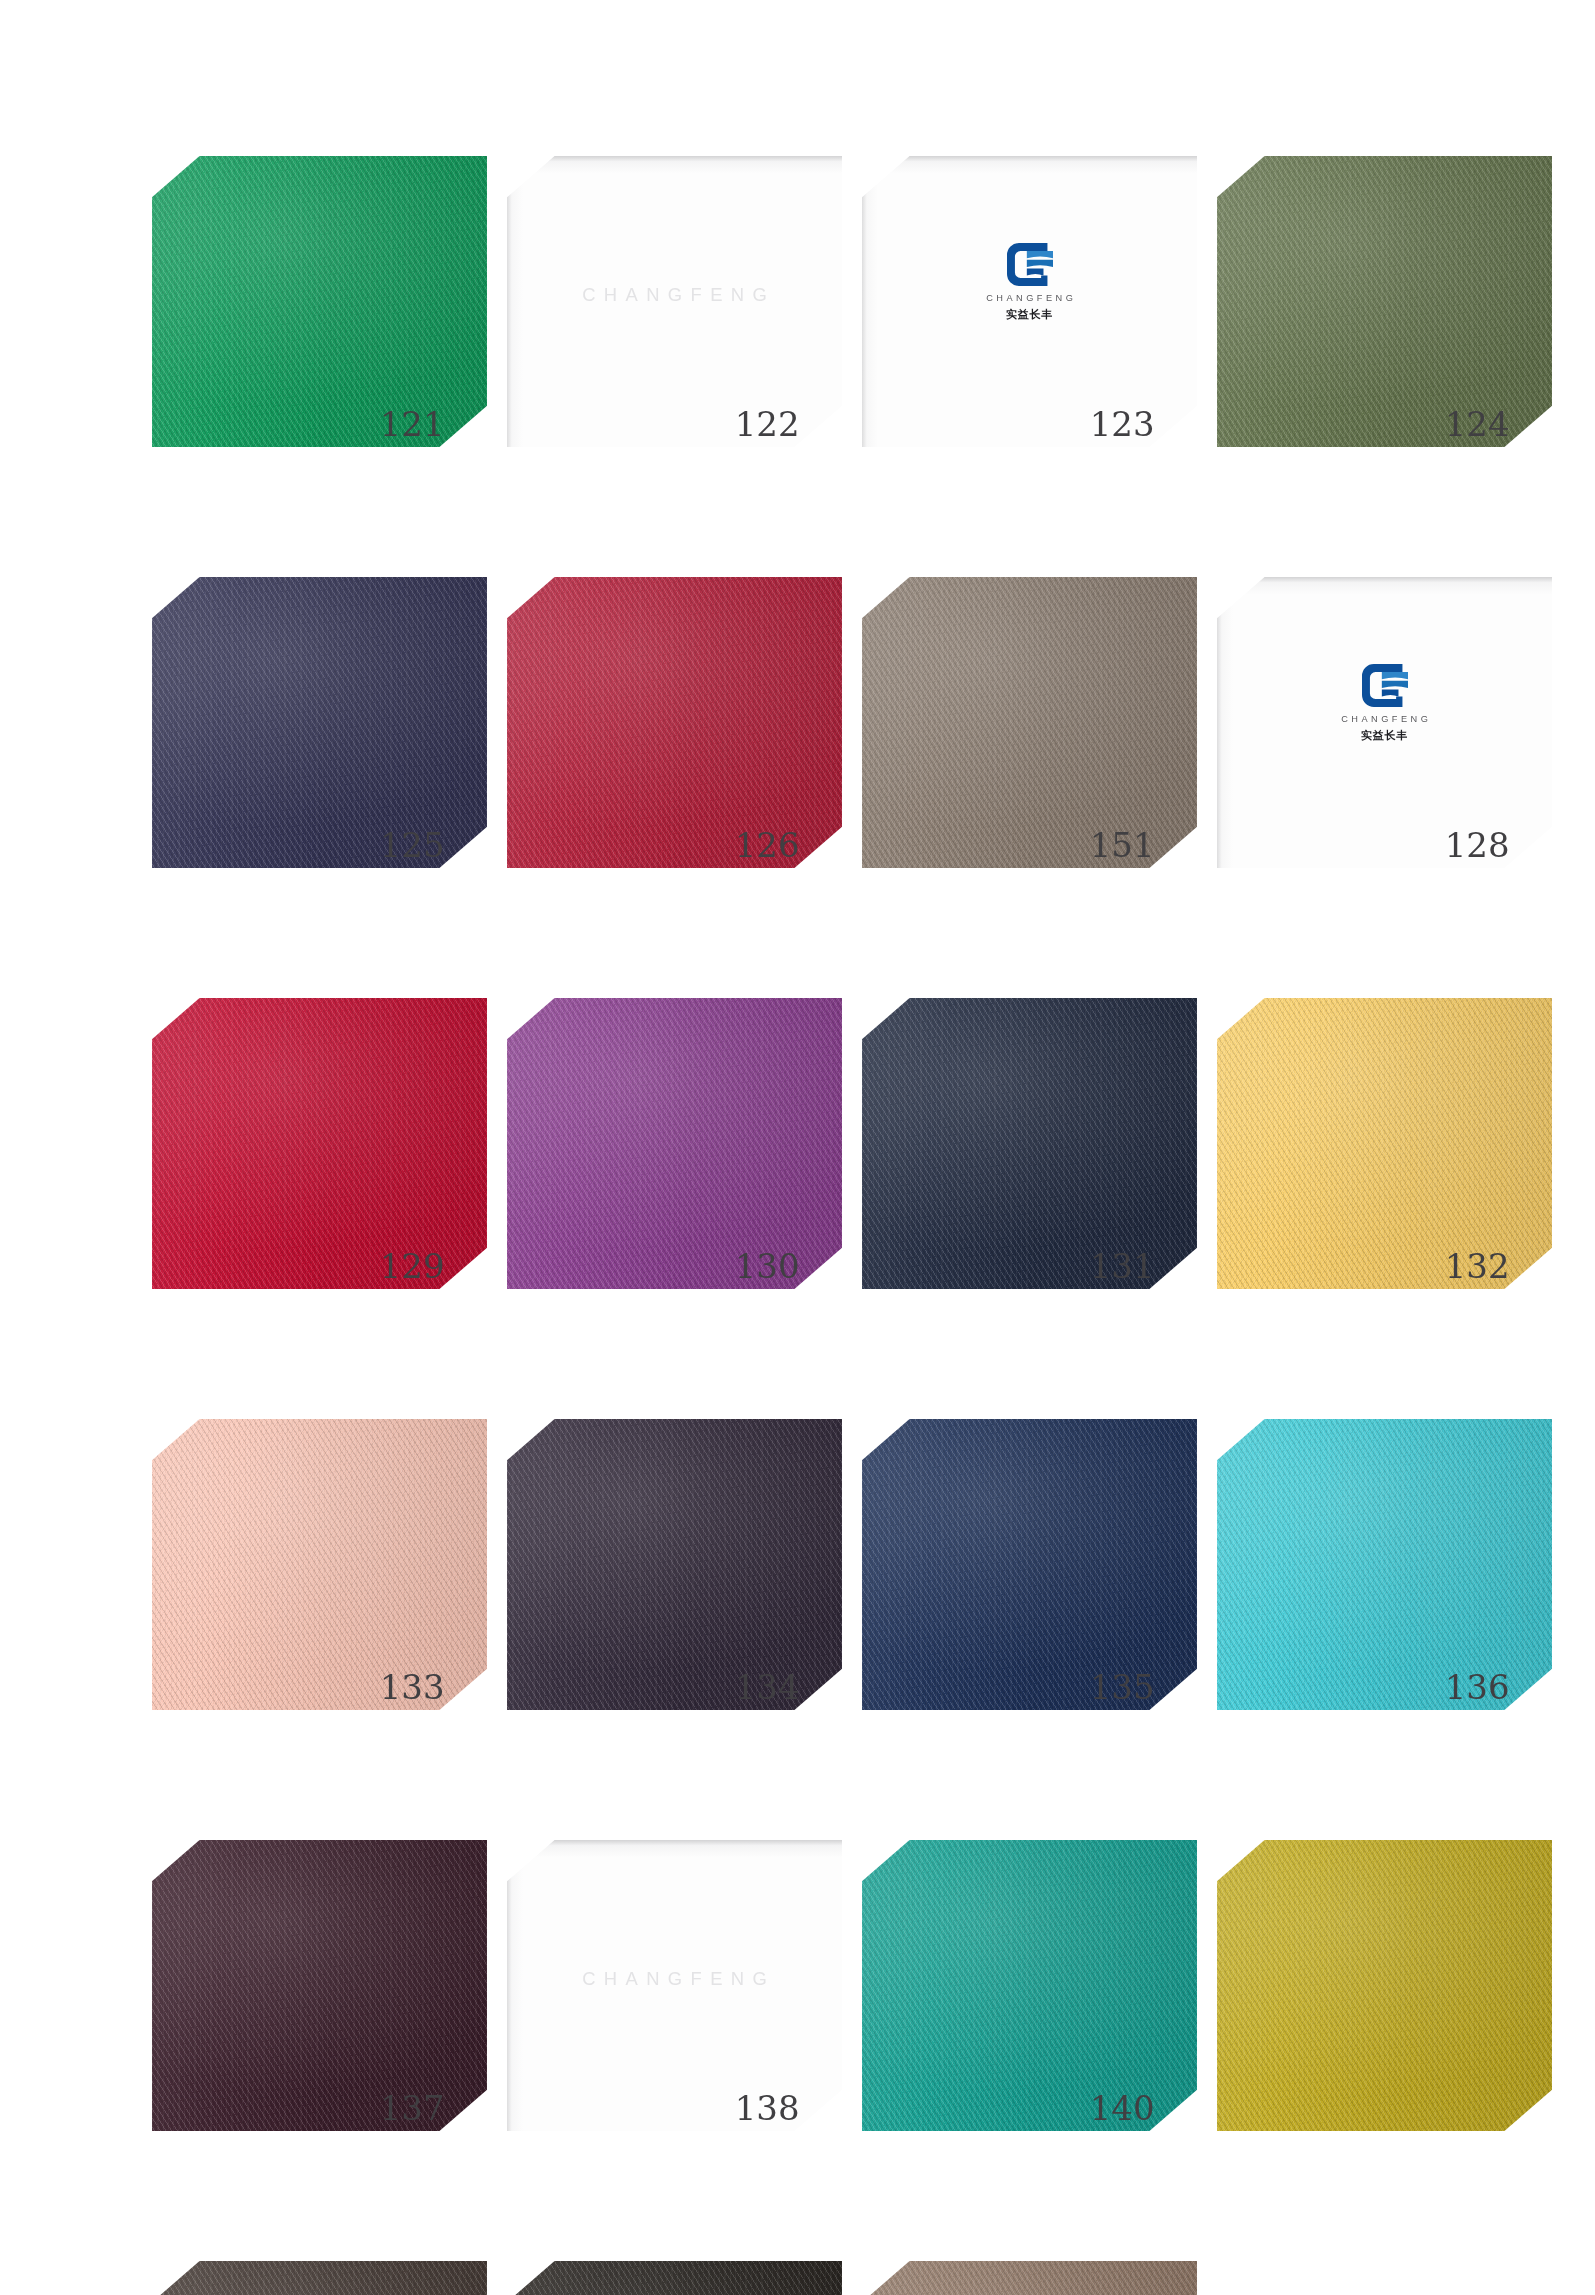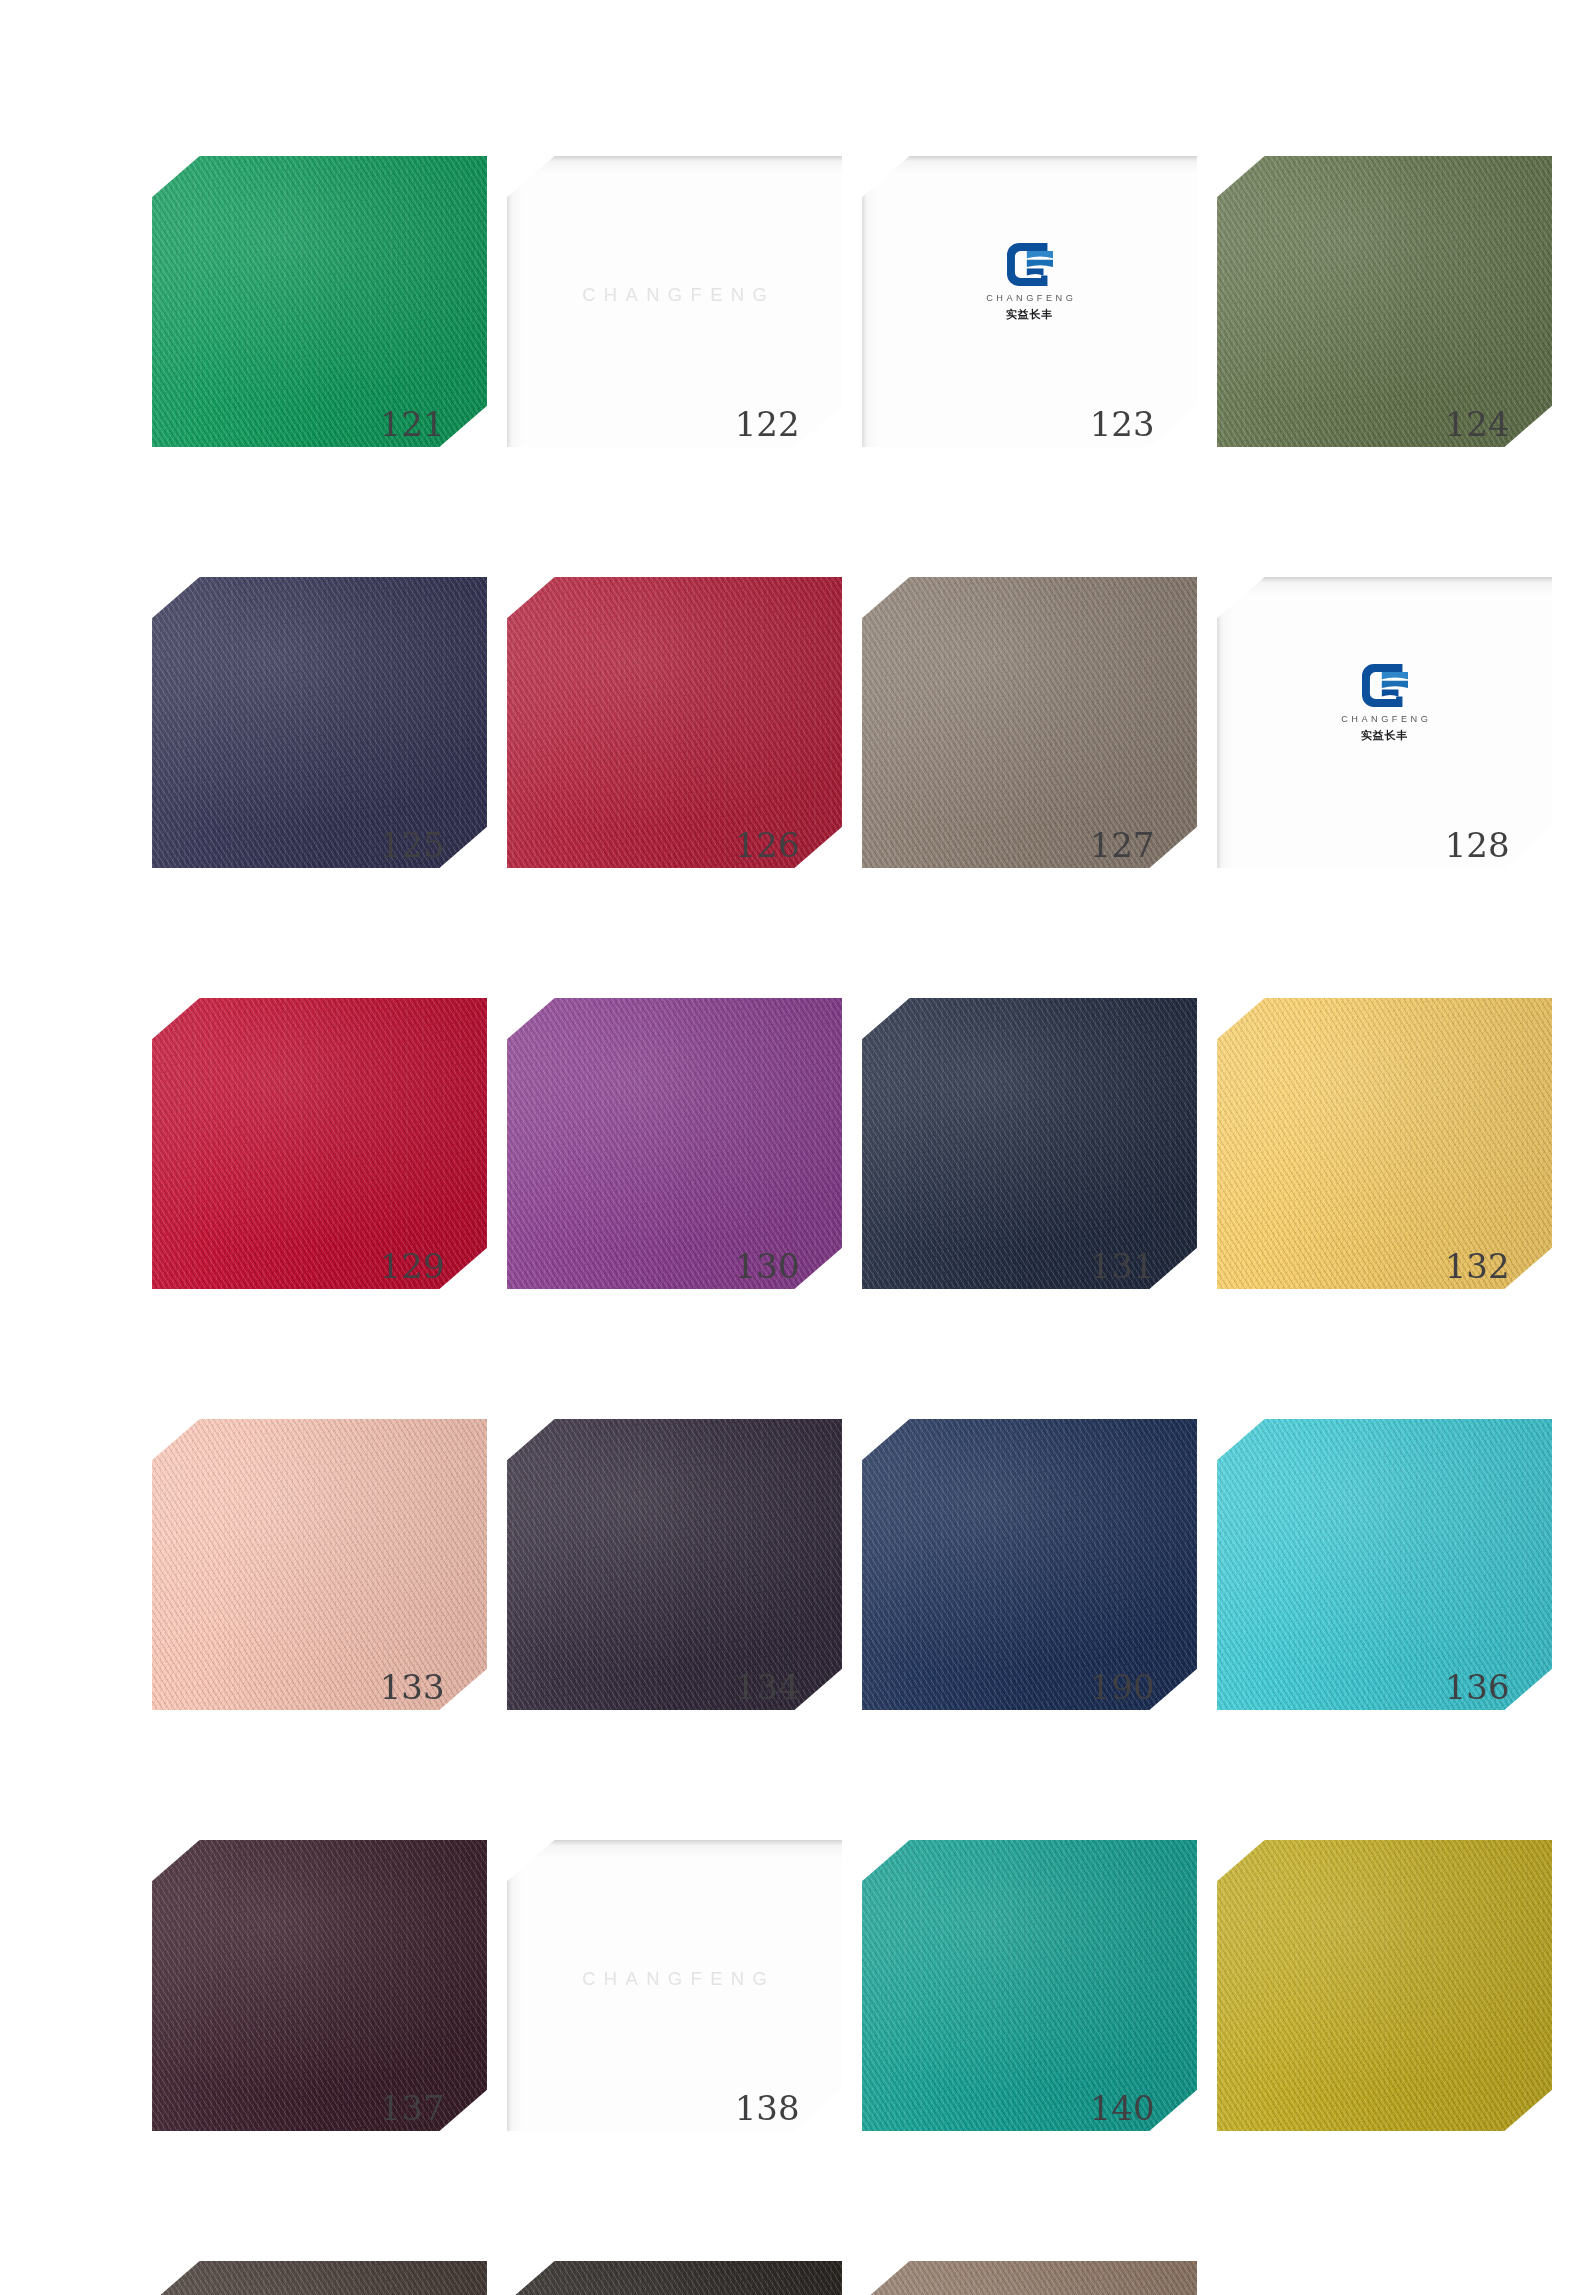--- a/index.html
+++ b/index.html
@@ -249,21 +249,21 @@
           <div class="chip-shade"></div>
         </div>
         <div class="swatch-number" style="color: rgb(64, 63, 66);">126</div>
       </div>
       <div class="swatch-cell">
         <div class="swatch-chip">
           <div class="chip-base" style="background: rgb(141, 127, 115);"></div>
           <div class="chip-knit"></div>
           <div class="chip-shade"></div>
         </div>
-        <div class="swatch-number" style="color: rgb(64, 63, 66);">127</div>
+        <div class="swatch-number" style="color: rgb(64, 63, 66);">151</div>
       </div>
       <div class="swatch-cell">
         <div class="swatch-chip paper">
           <div class="chip-base" style="background: rgb(253, 253, 253);"></div>
           <div class="chip-shade"></div>
           <div class="chip-logo">
             <svg class="logo-mark" viewBox="0 0 116 108">
               <path d="M30 0 H102 V26 H86 V20 H34 A14 14 0 0 0 20 34 V74 A14 14 0 0 0 34 88 H86 V82 H102 V108 H30 A30 30 0 0 1 0 78 V30 A30 30 0 0 1 30 0 Z" fill="#0c4f9a"></path>
               <path d="M50 20 H116 V38 Q84 30 50 38 Z" fill="#2f86c9"></path>
               <path d="M50 42 H116 V60 Q84 52 50 60 Z" fill="#1a6fb5"></path>
@@ -322,21 +322,21 @@
           <div class="chip-shade"></div>
         </div>
         <div class="swatch-number" style="color: rgb(64, 63, 66);">134</div>
       </div>
       <div class="swatch-cell">
         <div class="swatch-chip">
           <div class="chip-base" style="background: rgb(30, 49, 89);"></div>
           <div class="chip-knit"></div>
           <div class="chip-shade"></div>
         </div>
-        <div class="swatch-number" style="color: rgb(64, 63, 66);">190</div>
+        <div class="swatch-number" style="color: rgb(64, 63, 66);">135</div>
       </div>
       <div class="swatch-cell">
         <div class="swatch-chip">
           <div class="chip-base" style="background: rgb(64, 203, 214);"></div>
           <div class="chip-knit"></div>
           <div class="chip-shade"></div>
         </div>
         <div class="swatch-number" style="color: rgb(64, 63, 66);">136</div>
       </div>
       <div class="swatch-cell">

